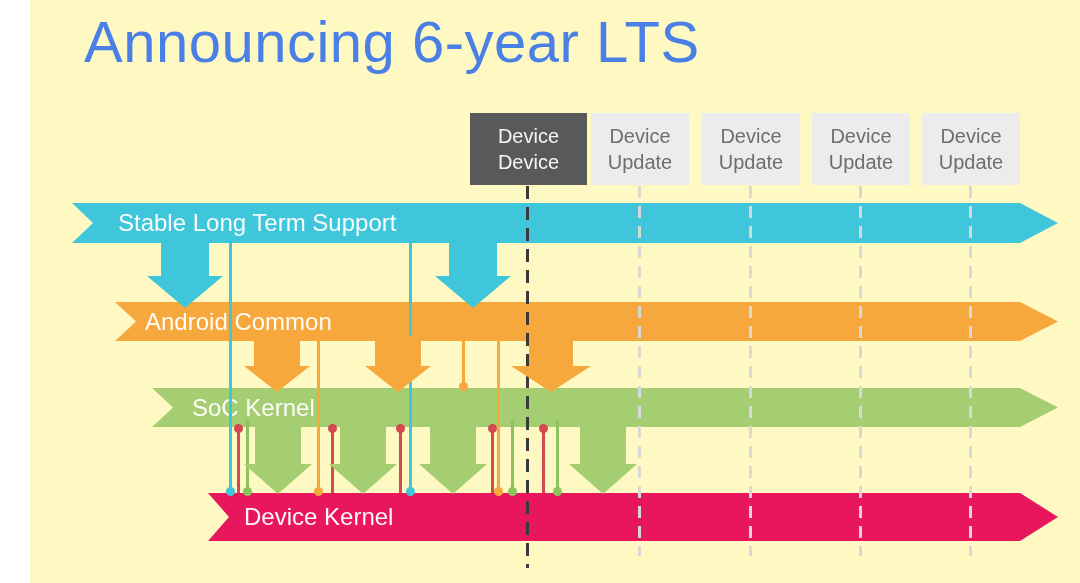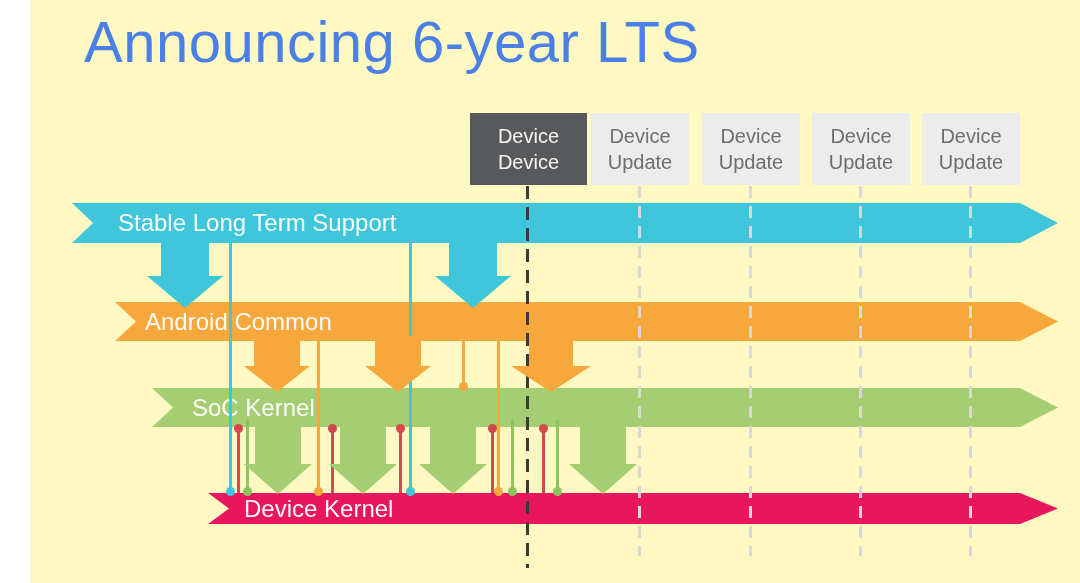--- a/index.html
+++ b/index.html
@@ -33,21 +33,21 @@
   <div class="layer" id="bands-layer">
       <div class="band" style="left: 85px; top: 302px; width: 943px; height: 39px; background: rgb(247, 168, 61); padding-left: 30px; clip-path: polygon(0px 0px, calc(100% - 38px) 0px, 100% 50%, calc(100% - 38px) 100%, 0px 100%, 21px 50%);">
         <div class="" style="display: inline;">Android Common</div>
       </div>
       <div class="band" style="left: 42px; top: 203px; width: 986px; height: 40px; background: rgb(63, 198, 218); padding-left: 46px; clip-path: polygon(0px 0px, calc(100% - 38px) 0px, 100% 50%, calc(100% - 38px) 100%, 0px 100%, 21px 50%);">
         <div class="" style="display: inline;">Stable Long Term Support</div>
       </div>
       <div class="band" style="left: 122px; top: 388px; width: 906px; height: 39px; background: rgb(165, 205, 113); padding-left: 40px; clip-path: polygon(0px 0px, calc(100% - 38px) 0px, 100% 50%, calc(100% - 38px) 100%, 0px 100%, 21px 50%);">
         <div class="" style="display: inline;">SoC Kernel</div>
       </div>
-      <div class="band" style="left: 178px; top: 493px; width: 850px; height: 31px; background: rgb(232, 23, 93); padding-left: 36px; clip-path: polygon(0px 0px, calc(100% - 38px) 0px, 100% 50%, calc(100% - 38px) 100%, 0px 100%, 21px 50%);">
+      <div class="band" style="left: 178px; top: 493px; width: 850px; height: 48px; background: rgb(232, 23, 93); padding-left: 36px; clip-path: polygon(0px 0px, calc(100% - 38px) 0px, 100% 50%, calc(100% - 38px) 100%, 0px 100%, 21px 50%);">
         <div class="" style="display: inline;">Device Kernel</div>
       </div>
     </div>
   <div class="layer" id="lines-layer">
       <div class="cline" style="left: 198.5px; top: 243px; height: 248px; background: rgb(63, 198, 218);"></div>
       <div class="cline" style="left: 378.5px; top: 243px; height: 248px; background: rgb(63, 198, 218);"></div>
       <div class="cline" style="left: 286.5px; top: 339px; height: 152px; background: rgb(247, 168, 61);"></div>
       <div class="cline" style="left: 431.5px; top: 339px; height: 47px; background: rgb(247, 168, 61);"></div>
       <div class="cline" style="left: 466.5px; top: 339px; height: 152px; background: rgb(247, 168, 61);"></div>
       <div class="cline" style="left: 215.5px; top: 420px; height: 71px; background: rgb(139, 196, 94);"></div>

